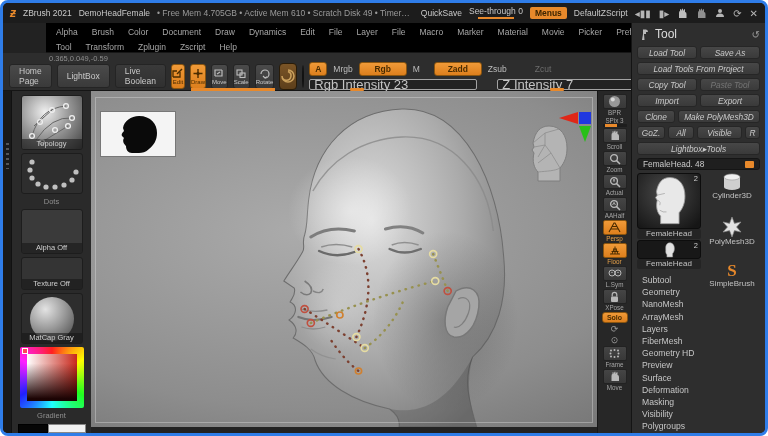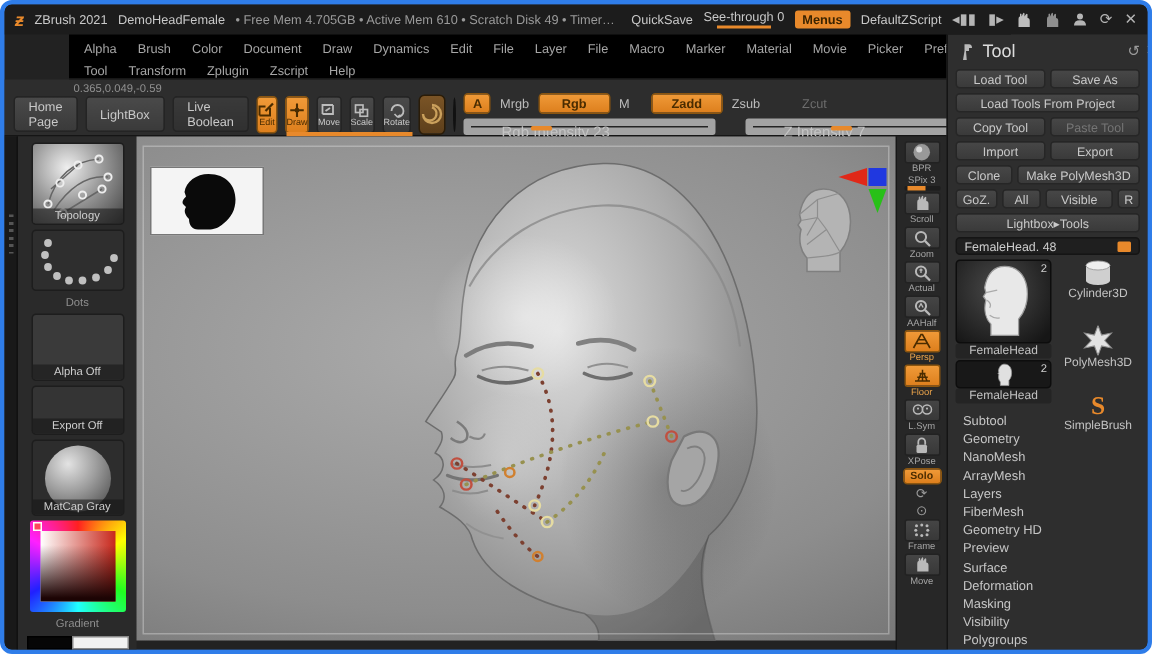--- a/index.html
+++ b/index.html
@@ -34,21 +34,21 @@
   .mode .lbl { font-size:6px; line-height:6px; }
   .mode.on { background:linear-gradient(#f09a38,#dd7f1d); color:#4a2c00; border-color:#8a5510; }
   .mode svg { display:block; }
   .underline { position:absolute; top:35px; left:188px; width:84px; height:3px; background:#e8892b; }
   .sculptris { width:27px; height:27px; border-radius:4px; background:linear-gradient(#7a5426,#5d3f1b); border:1px solid #2a1c08; display:flex; align-items:center; justify-content:center; }
   .matsphere { width:23px; height:23px; border-radius:50%; background:radial-gradient(circle at 35% 28%, #ffffff, #9a9a9a 42%, #101010 95%); border:1px solid #111; }
   .chipcol { display:flex; flex-direction:column; gap:3px; }
   .chiprow { display:flex; align-items:center; gap:6px; font-size:8.5px; color:#bdbdbd; }
   .opill { background:linear-gradient(#f09a38,#dd7f1d); color:#4a2c00; border:1px solid #8a5510; border-radius:3px; font-size:8.5px; font-weight:bold; padding:1px 0; text-align:center; }
   .dimtxt { color:#6d6d6d; }
-  .slider { position:relative; height:11px; background:#232323; border:5px solid #a3a3a3; border-radius:2px; font-size:10px; color:#c4c4c4; padding:0 20px; line-height:10px; }
+  .slider { position:relative; height:11px; background:#232323; border:1px solid #a3a3a3; border-radius:2px; font-size:13px; color:#c4c4c4; padding:0 4px; line-height:10px; }
   .slider .handle { position:absolute; bottom:-2px; height:3px; width:14px; background:#e8892b; border-radius:1px; }
   .minisl { display:flex; flex-direction:column; gap:1px; align-items:flex-start; font-size:7px; color:#b0b0b0; line-height:8px; }
   .minisl .trk { width:26px; height:3px; background:#1d1d1d; border-radius:1px; position:relative; }
   .minisl .trk i { position:absolute; left:3px; top:0; width:7px; height:3px; background:#9a9a9a; }
 
   
   .main { position:absolute; top:88px; left:0; width:628px; bottom:0; display:flex; background:#222; }
   .edgecol { width:9px; background:#191919; border-right:1px solid #111; }
   .edgecol .dots { margin:52px auto 0 auto; width:3px; height:26px; background:repeating-linear-gradient(#555 0 2px, transparent 2px 5px); }
 
@@ -87,21 +87,21 @@
   .shitem.on .shlbl { color:#e8a24a; }
   .spixtrk { width:24px; height:3px; background:#1d1d1d; position:relative; border-radius:1px; }
   .spixtrk i { position:absolute; left:2px; width:12px; height:3px; background:#e8892b; }
   .solopill { width:26px; height:11px; background:linear-gradient(#f09a38,#dd7f1d); border:1px solid #8a5510; border-radius:3px; color:#4a2c00; font-size:7px; font-weight:bold; display:flex; align-items:center; justify-content:center; }
   .ghostglyphs { font-size:9px; color:#9a9a9a; line-height:10px; text-align:center; }
 
   
   .toolpanel { position:absolute; top:20px; right:0; width:134px; bottom:0; background:#2e2e2e; border-left:1px solid #141414; padding:3px 5px; display:flex; flex-direction:column; gap:3px; overflow:hidden; }
   .tp-head { display:flex; align-items:center; gap:5px; color:#dcdcdc; font-size:12px; padding:1px 0 2px 0; }
   .tp-head .hist { margin-left:auto; color:#9a9a9a; font-size:10px; }
-  .tprow { display:flex; gap:3px; }
+  .tprow { display:flex; gap:3px;font-style:italic; }
   .tpb { height:13px; background:linear-gradient(#474747,#3a3a3a); border:1px solid #262626; border-radius:3px; color:#c9c9c9; font-size:8.3px; display:flex; align-items:center; justify-content:center; padding:0 3px; white-space:nowrap; overflow:hidden; }
   .tpb.f1 { flex:1; }
   .tpb.dim { color:#757575; }
   .tpslider { position:relative; height:12px; background:#1f1f1f; border:1px solid #151515; border-radius:3px; font-size:8.3px; color:#cccccc; display:flex; align-items:center; padding:0 5px; }
   .tpslider .handle { position:absolute; right:5px; top:2px; width:9px; height:7px; background:#e8892b; border-radius:1px; }
   .thumbgrid { display:flex; gap:3px; height:97px; }
   .tcol-l { width:64px; display:flex; flex-direction:column; }
   .tcol-r { flex:1; display:flex; flex-direction:column; gap:16px; }
   .bigthumb { position:relative; height:56px; background:radial-gradient(circle at 45% 35%, #4a4a4a, #161616 90%); border:1px solid #0d0d0d; border-radius:3px; display:flex; align-items:center; justify-content:center; }
   .smallthumb { position:relative; height:19px; background:#181818; border:1px solid #0d0d0d; border-radius:3px; margin-top:1px; display:flex; align-items:center; justify-content:center; }
@@ -305,21 +305,21 @@
                 <circle cx="50" cy="26" r="2.6"></circle>
                 <circle cx="54" cy="18" r="2.6"></circle>
               </g>
         </svg>
       </div>
       <span class="subcap">Dots</span>
       <div class="thumb alphathumb">
         <span class="cap">Alpha Off</span>
       </div>
       <div class="thumb texthumb">
-        <span class="cap">Export Off</span>
+        <span class="cap">Texture Off</span>
       </div>
       <div class="thumb matthumb">
         <div class="matball"></div>
         <span class="cap">MatCap Gray</span>
       </div>
       <div class="cpicker">
         <div class="sv"></div>
         <div class="mark"></div>
       </div>
       <span class="subcap">Gradient</span>

